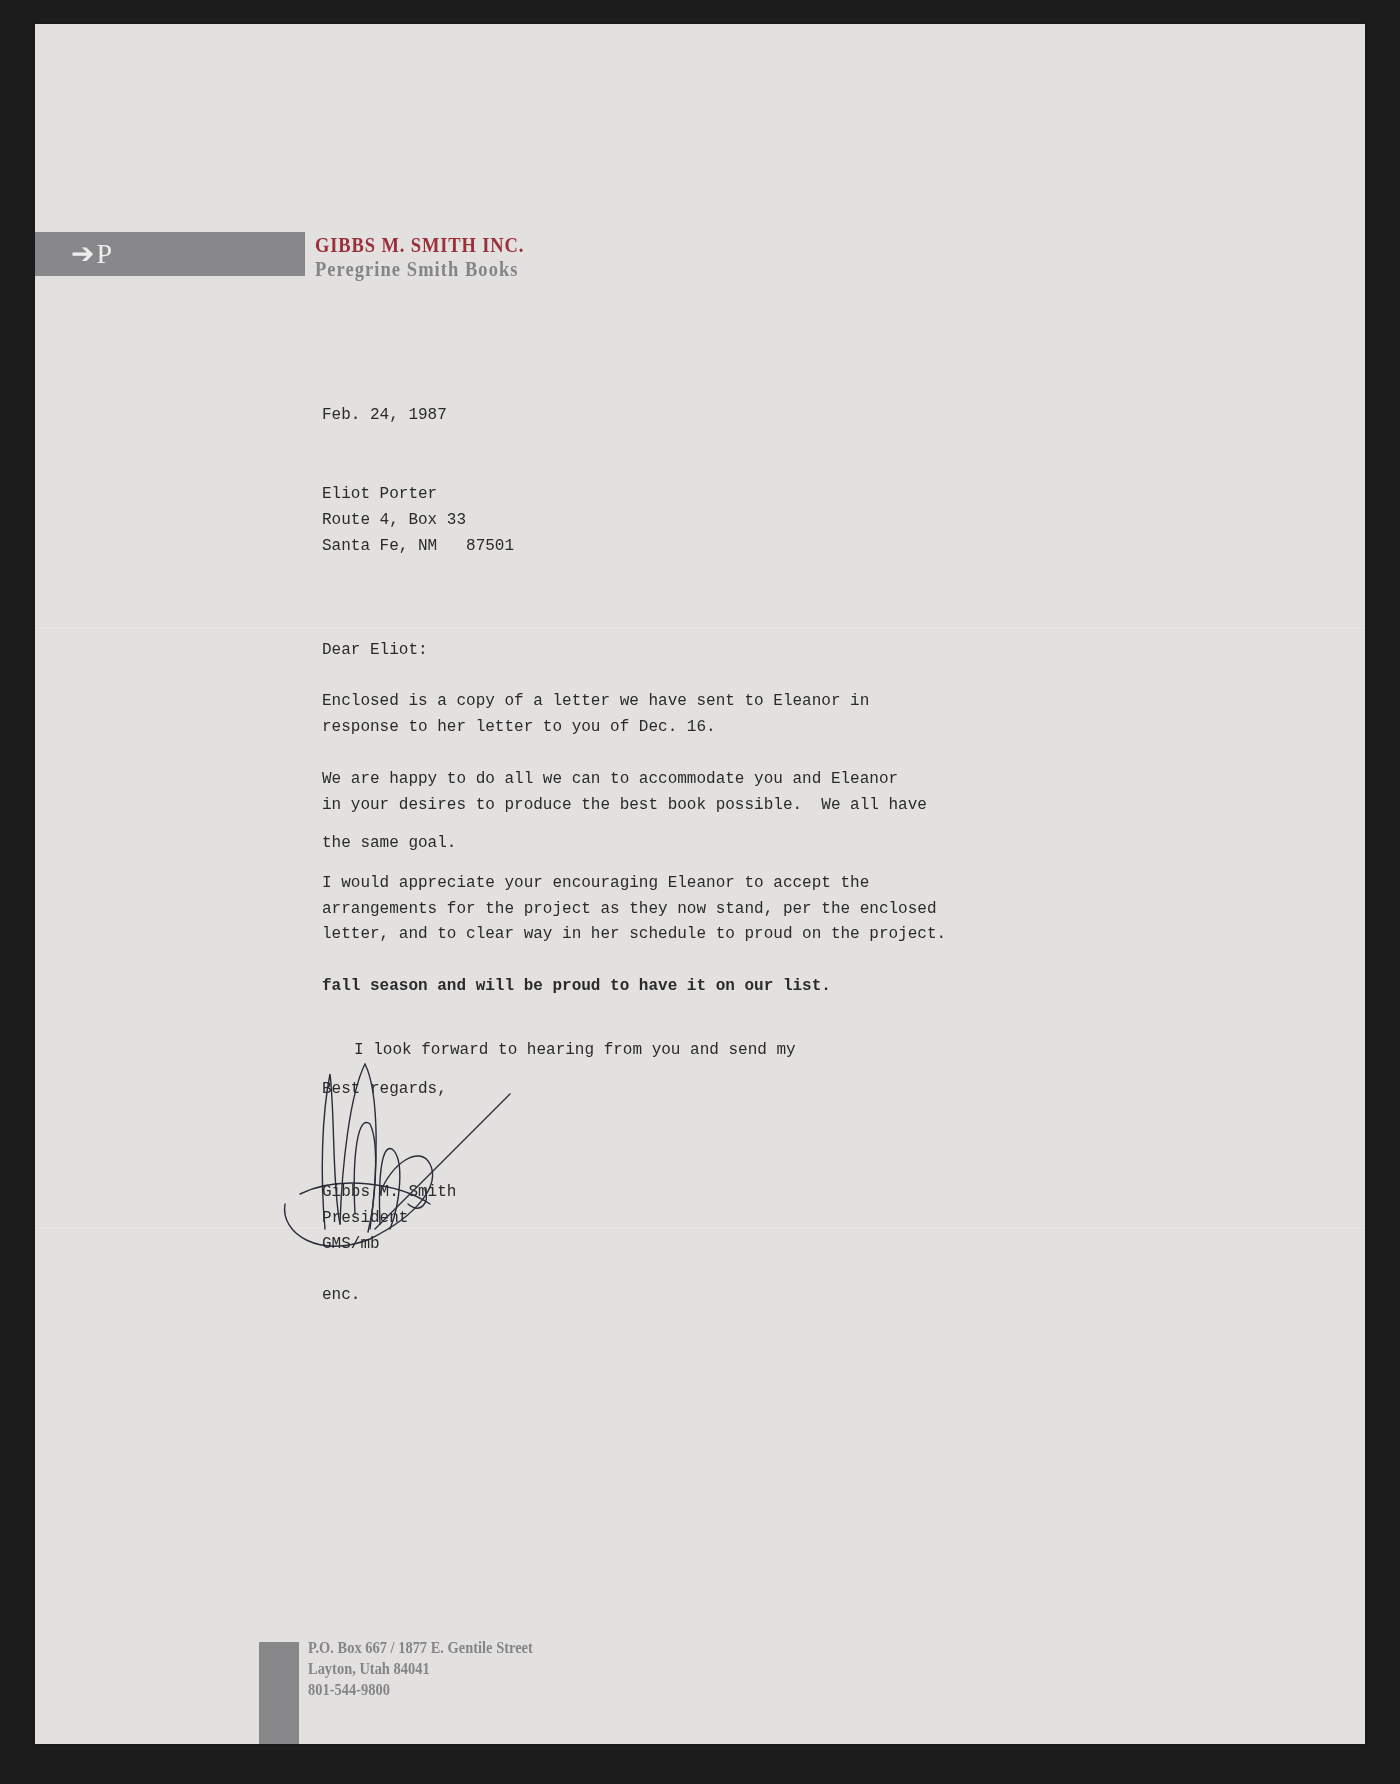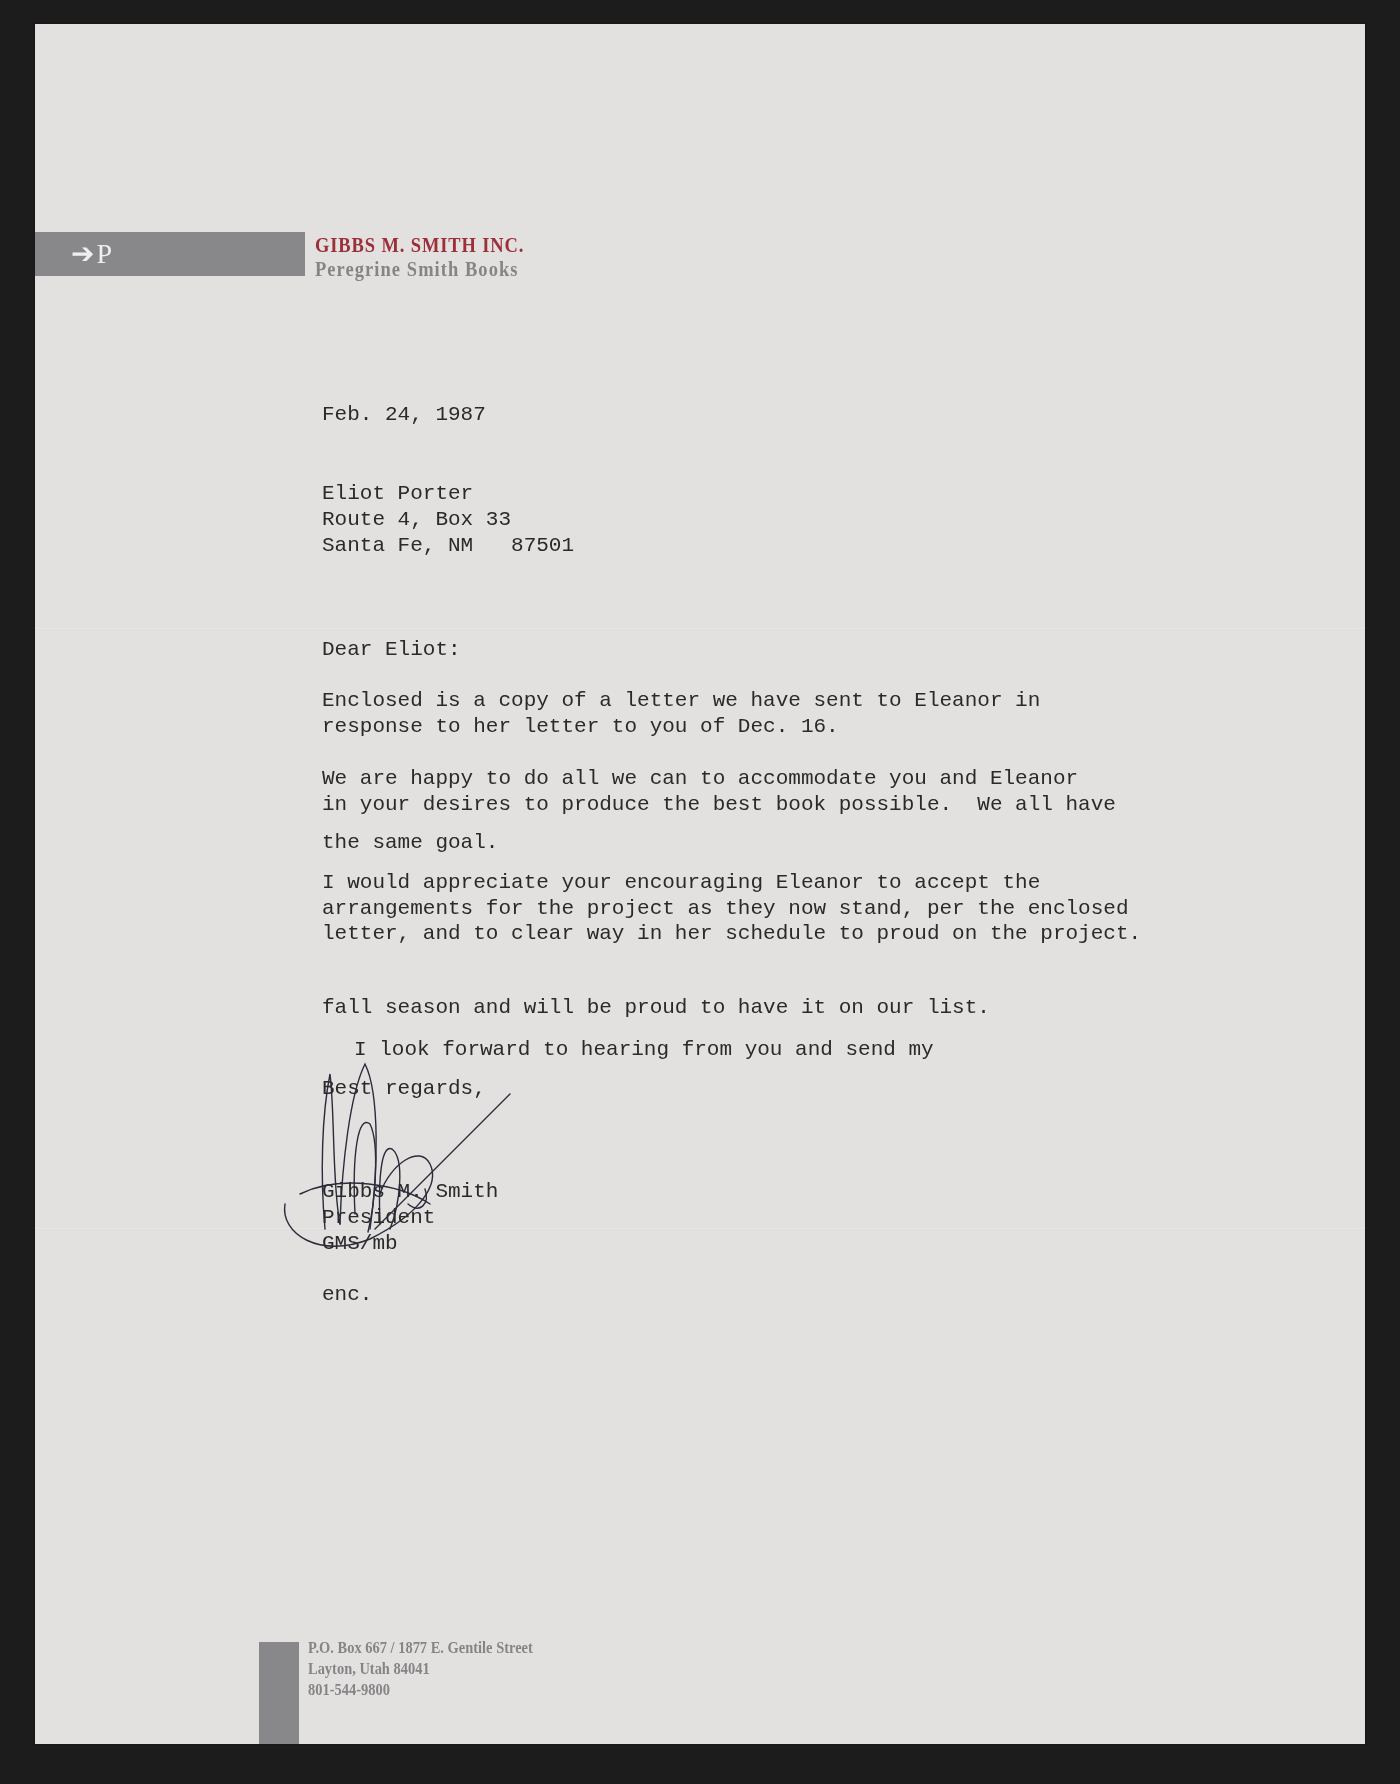--- a/index.html
+++ b/index.html
@@ -36,21 +36,21 @@
     transform: scaleX(0.88); transform-origin: left top;
   }
   .imprint {
     position: absolute; left: 280px; top: 234px;
     font-family: "Liberation Serif", serif; font-weight: bold;
     color: #858588; font-size: 21px; letter-spacing: 1.2px; line-height: 22px;
     transform: scaleX(0.88); transform-origin: left top;
   }
   .letter {
     position: absolute; left: 287px; top: 0;
-    color: #2a2a2a; font-size: 21px; line-height: 26px;
+    color: #2a2a2a; font-size: 16px; line-height: 26px;
     white-space: pre;
   }
   .line { position: absolute; left: 0; }
   .footer-bar {
     position: absolute; left: 224px; top: 1618px; width: 40px; height: 102px;
     background: #88888a;
   }
   .footer-text {
     position: absolute; left: 273px; top: 1613px;
     font-family: "Liberation Serif", serif; font-weight: bold;
@@ -87,21 +87,21 @@
     <div class="line" style="top:664px;">Enclosed is a copy of a letter we have sent to Eleanor in</div>
     <div class="line" style="top:690px;">response to her letter to you of Dec. 16.</div>
 
     <div class="line" style="top:742px;">We are happy to do all we can to accommodate you and Eleanor</div>
     <div class="line" style="top:768px;">in your desires to produce the best book possible.  We all have</div>
     <div class="line" style="top:794px;margin-top:12px;">the same goal.</div>
 
     <div class="line" style="top:846px;">I would appreciate your encouraging Eleanor to accept the</div>
     <div class="line" style="top:872px;">arrangements for the project as they now stand, per the enclosed</div>
     <div class="line" style="top:897px;">letter, and to clear way in her schedule to proud on the project.</div>
-    <div class="line" style="top:971px;">fall season and will be proud to have it on our list.</div>
+    <div class="line" style="top:949px;font-weight:bold;">fall season and will be proud to have it on our list.</div>
 
     <div class="line" style="top:1013px;margin-left:32px;">I look forward to hearing from you and send my</div>
 
     <div class="line" style="top:1052px;">Best regards,</div>
 
     <div class="line" style="top:1155px;">Gibbs M. Smith</div>
     <div class="line" style="top:1181px;">President</div>
     <div class="line" style="top:1207px;">GMS/mb</div>
 
     <div class="line" style="top:1258px;">enc.</div>

